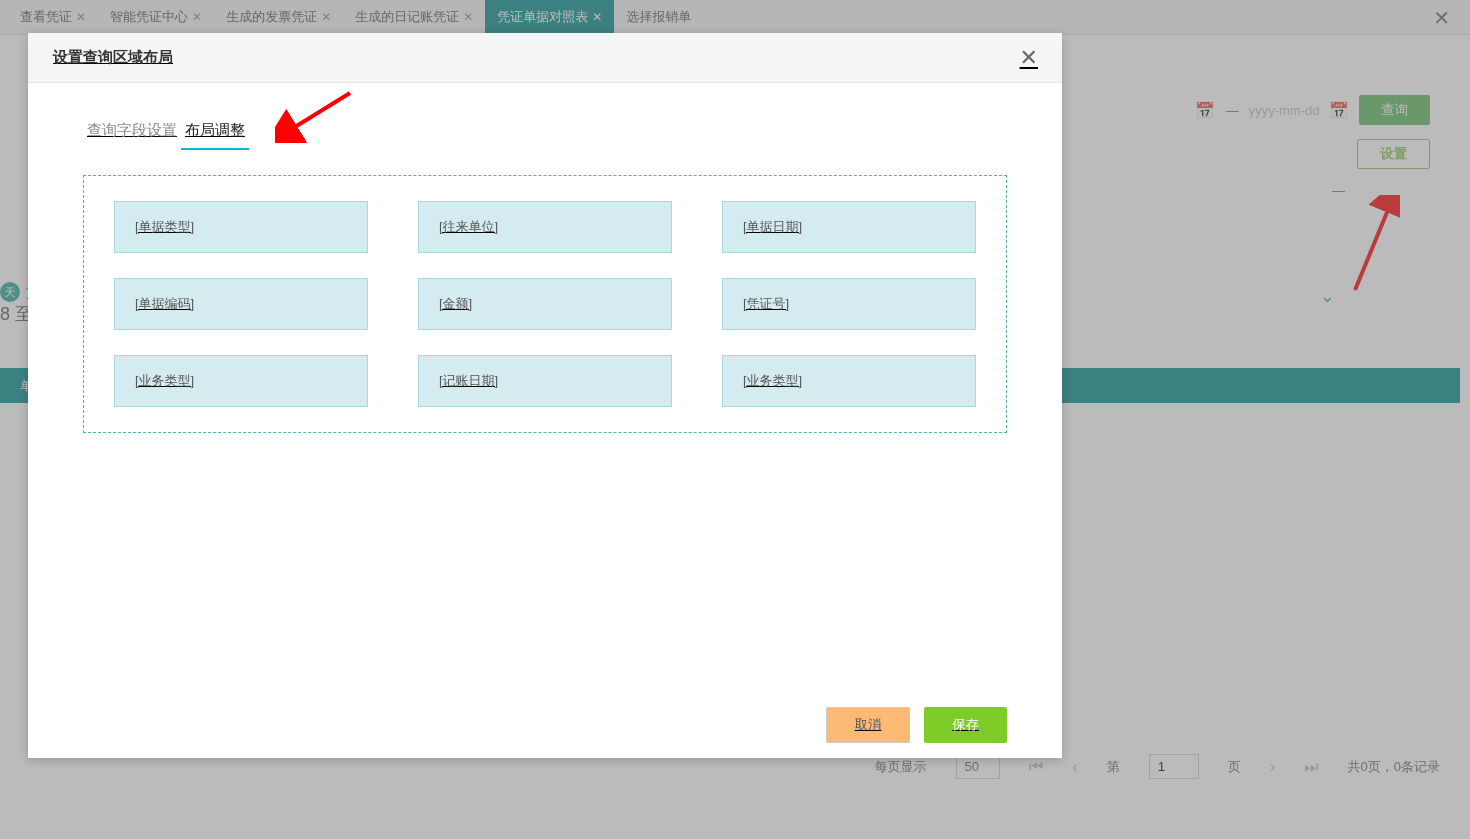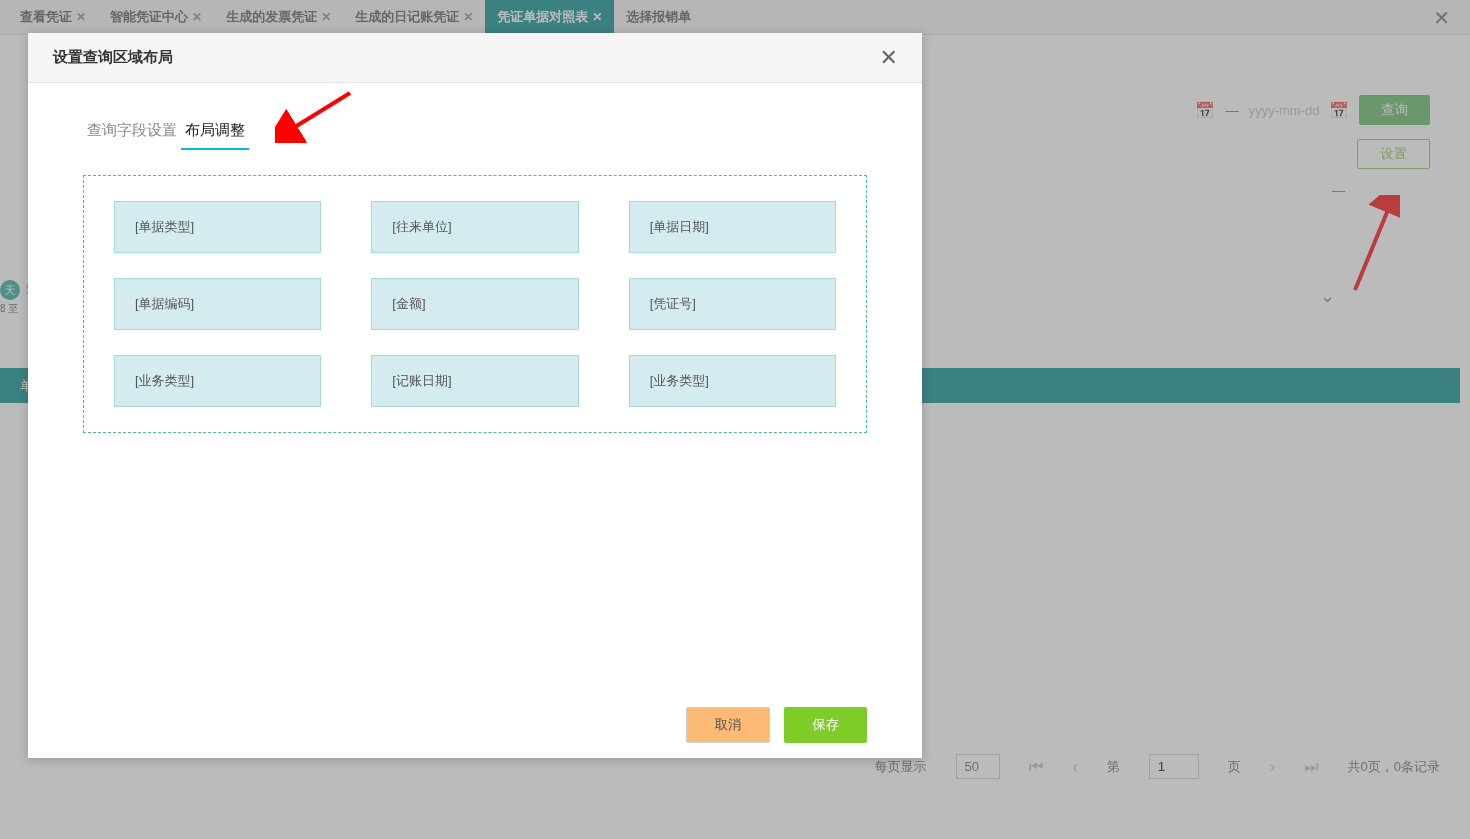--- a/index.html
+++ b/index.html
@@ -37,21 +37,20 @@
     }
     
     .tab-item {
       padding: 8px 12px;
       color: #555;
       font-size: 13px;
       cursor: pointer;
       display: flex;
       align-items: center;
       gap: 4px;
-      font-weight: bold;
     }
     
     .tab-item.active {
       background: #008b8b;
       color: #fff;
       align-items: center;
     }
     
     .tab-close {
       font-size: 12px;
@@ -108,20 +107,21 @@
       border-radius: 2px;
     }
     
     .btn-settings {
       background: #fff;
       color: #8bc34a;
       border: 1px solid #8bc34a;
       padding: 5px 22px;
       cursor: pointer;
       border-radius: 2px;
+      font-weight: bold;
     }
     
     .bg-side-info {
       position: absolute;
       left: 0;
       top: 280px;
       display: flex;
       align-items: center;
       gap: 6px;
     }
@@ -132,21 +132,21 @@
       background: #26a69a;
       border-radius: 50%;
       color: #fff;
       display: inline-flex;
       align-items: center;
       justify-content: center;
       font-size: 11px;
     }
     
     .info-text {
-      font-size: 10px;
+      font-size: 18px;
       color: #555;
     }
     
     .expand-icon {
       position: absolute;
       right: 135px;
       top: 285px;
       color: #26a69a;
       font-size: 18px;
     }
@@ -207,27 +207,28 @@
       height: 100%;
       background: rgba(120, 120, 120, 0.5);
       z-index: 10;
     }
     
     
     .modal {
       position: absolute;
       top: 33px;
       left: 28px;
-      width: 894px;
+      width: 1034px;
       height: 725px;
       background: #fff;
       z-index: 20;
       display: flex;
       flex-direction: column;
       box-shadow: 0 2px 10px rgba(0,0,0,0.2);
+      text-decoration: underline;
     }
     
     .modal-header {
       height: 50px;
       background: #f5f5f5;
       display: flex;
       align-items: center;
       justify-content: space-between;
       padding: 0 20px 0 25px;
       border-bottom: 1px solid #e5e5e5;

